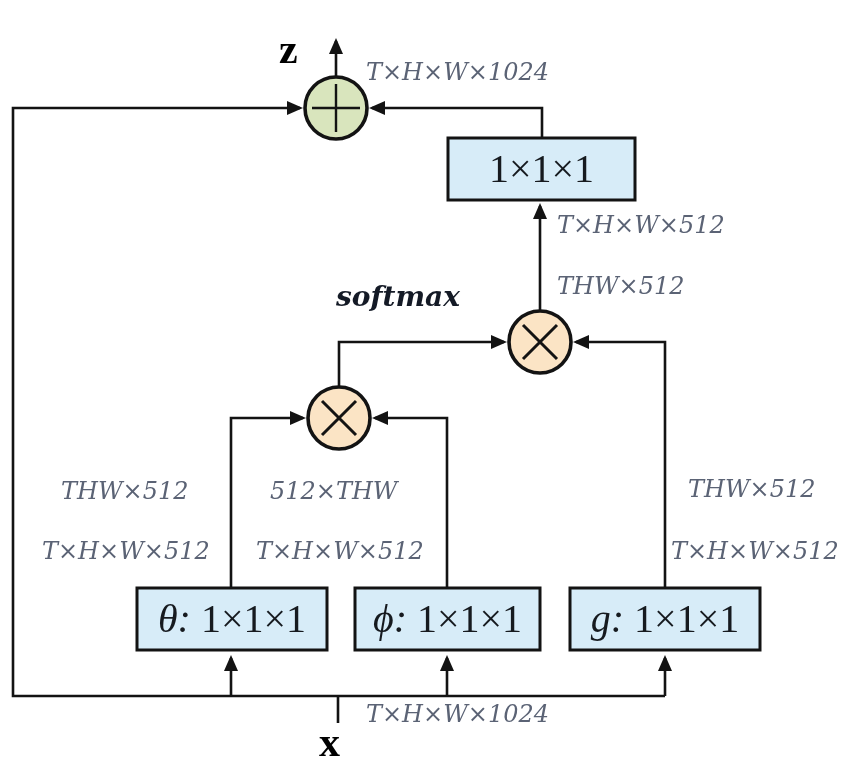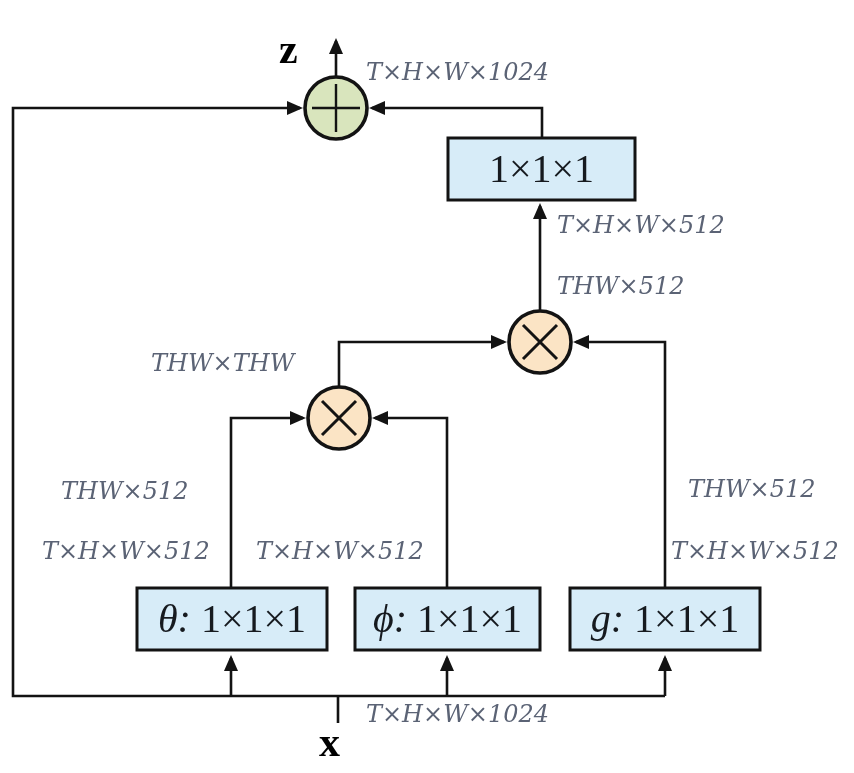--- a/index.html
+++ b/index.html
@@ -105,26 +105,27 @@
 
     <g>
       <circle cx="540" cy="342" r="31" stroke="#131313" stroke-width="3.6" fill="#fbe4c5"></circle>
       <path d="M 523,325 L 557,359 M 557,325 L 523,359" stroke="#131313" stroke-width="3" fill="none"></path>
     </g>
   </svg>
 
   <div class="var" style="left:279px;top:28px;">z</div>
   <div class="var" style="left:319px;top:721px;">x</div>
 
+  <div class="softmax" style="left:336px;top:283px;">softmax</div>
 
   <div class="dim" style="left:366px;top:60px;">T×H×W×1024</div>
   <div class="dim" style="left:557px;top:213px;">T×H×W×512</div>
   <div class="dim" style="left:557px;top:274px;">THW×512</div>
-  <div class="dim" style="left:151px;top:351px;">THW×THW</div>
   <div class="dim" style="left:61px;top:479px;">THW×512</div>
+  <div class="dim" style="left:270px;top:479px;">512×THW</div>
   <div class="dim" style="left:688px;top:477px;">THW×512</div>
   <div class="dim" style="left:42px;top:539px;">T×H×W×512</div>
   <div class="dim" style="left:256px;top:539px;">T×H×W×512</div>
   <div class="dim" style="left:671px;top:539px;">T×H×W×512</div>
   <div class="dim" style="left:366px;top:702px;">T×H×W×1024</div>
 
   <div class="boxlabel" style="left:448px;top:138px;width:187px;height:62px;">
     <span>1×1×1</span>
   </div>
   <div class="boxlabel" style="left:137px;top:588px;width:190px;height:62px;">

